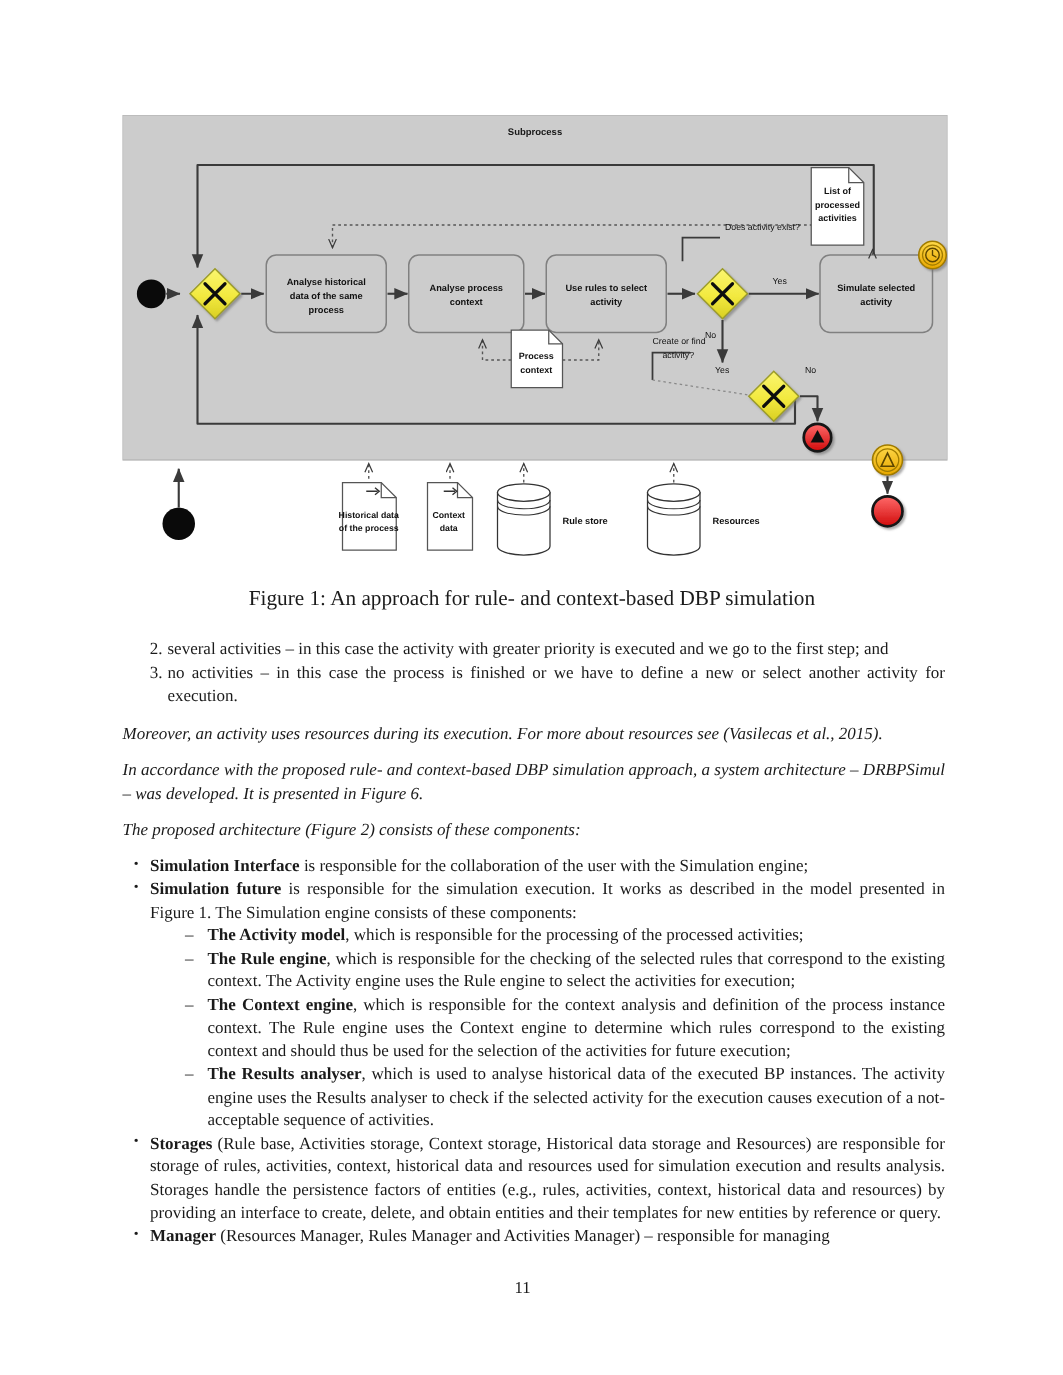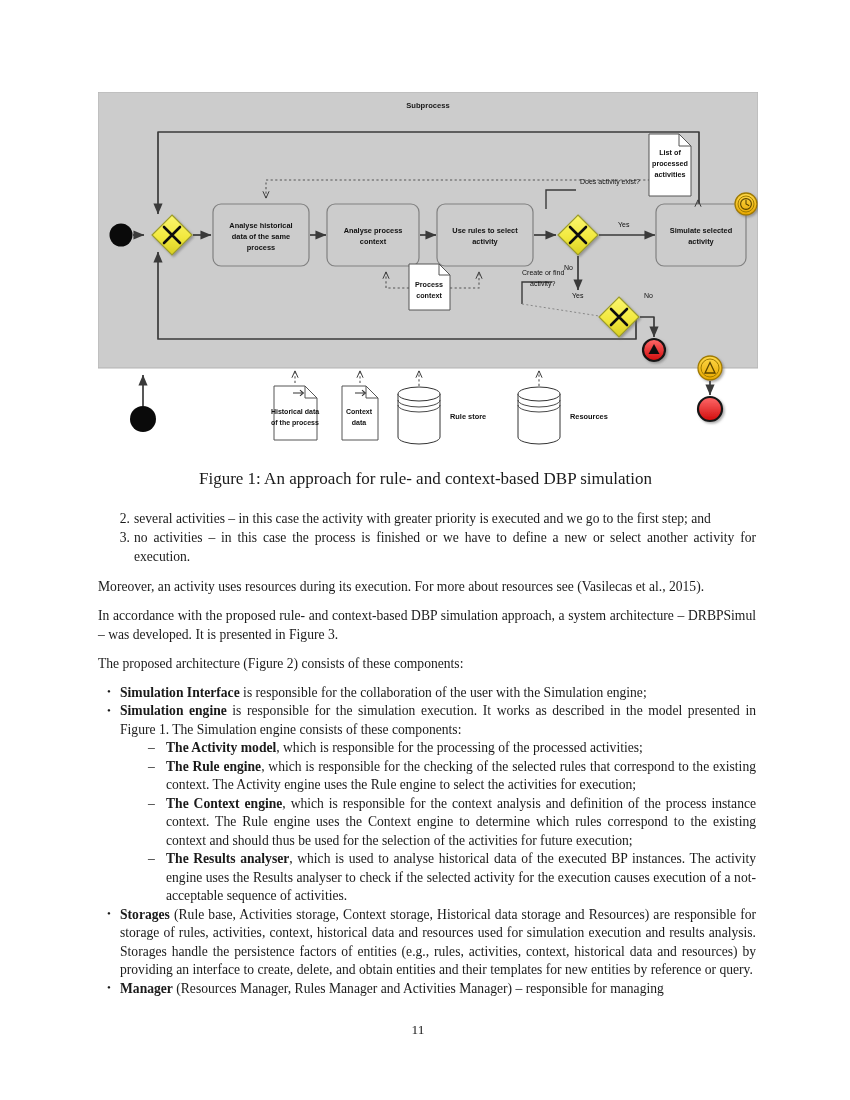--- a/index.html
+++ b/index.html
@@ -52,20 +52,21 @@
     top: 510px;
     width: 658px;
     font-size: 13.6px;
     line-height: 1.36;
     text-align: justify;
   }
 
   p.para {
     margin: 0 0 10.5px 0;
     text-align: justify;
+    font-style: italic;
   }
 
   
   ol.numlist {
     margin: 0 0 12px 0;
     padding: 0;
     list-style: none;
   }
   ol.numlist > li {
     position: relative;
@@ -340,33 +341,33 @@
         <span class="num">2.</span>
         <span>several activities – in this case the activity with greater priority is executed and we go to the first step; and</span>
       </li>
       <li>
         <span class="num">3.</span>
         <span>no activities – in this case the process is finished or we have to define a new or select another activity for execution.</span>
       </li>
     </ol>
 
     <p class="para">Moreover, an activity uses resources during its execution. For more about resources see (Vasilecas et al., 2015).</p>
-    <p class="para">In accordance with the proposed rule- and context-based DBP simulation approach, a system architecture – DRBPSimul – was developed. It is presented in Figure 3.</p>
+    <p class="para">In accordance with the proposed rule- and context-based DBP simulation approach, a system architecture – DRBPSimul – was developed. It is presented in Figure 6.</p>
     <p class="para">The proposed architecture (Figure 2) consists of these components:</p>
 
     <ul class="bullets">
 
       <li>
         <span class="bullet">•</span>
         <b>Simulation Interface</b><span> is responsible for the collaboration of the user with the Simulation engine;</span>
       </li>
 
       <li>
         <span class="bullet">•</span>
-        <b>Simulation engine</b><span> is responsible for the simulation execution. It works as described in the model presented in Figure 1. The Simulation engine consists of these components:</span>
+        <b>Simulation future</b><span> is responsible for the simulation execution. It works as described in the model presented in Figure 1. The Simulation engine consists of these components:</span>
 
         <div class="sub-block">
           <ul class="dashes">
             <li>
               <span class="dash">–</span>
               <b>The Activity model</b><span>, which is responsible for the processing of the processed activities;</span>
             </li>
             <li>
               <span class="dash">–</span>
               <b>The Rule engine</b><span>, which is responsible for the checking of the selected rules that correspond to the existing context. The Activity engine uses the Rule engine to select the activities for execution;</span>

